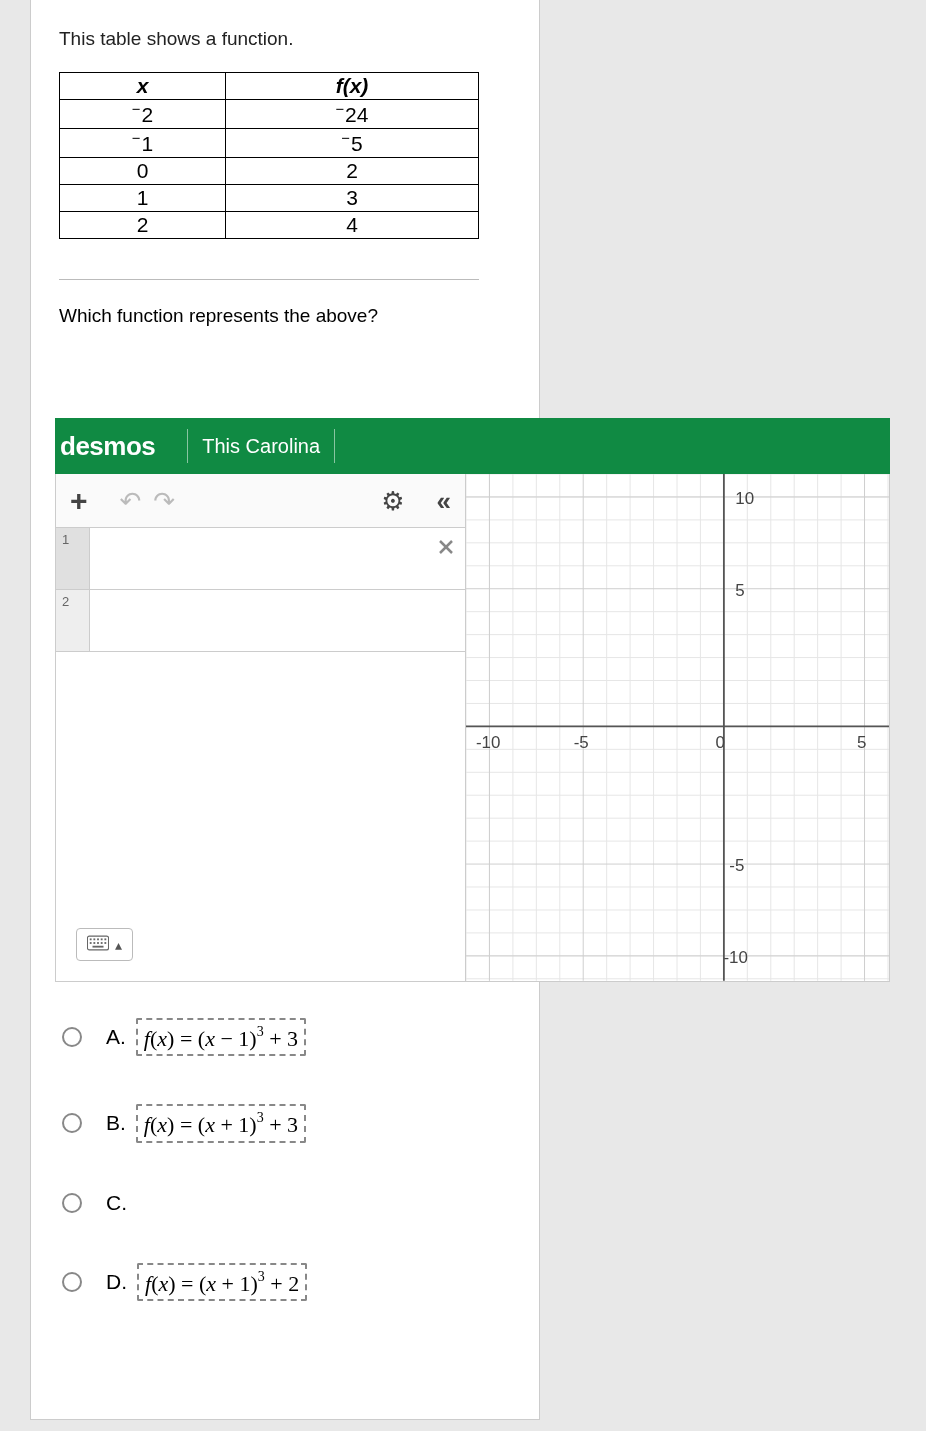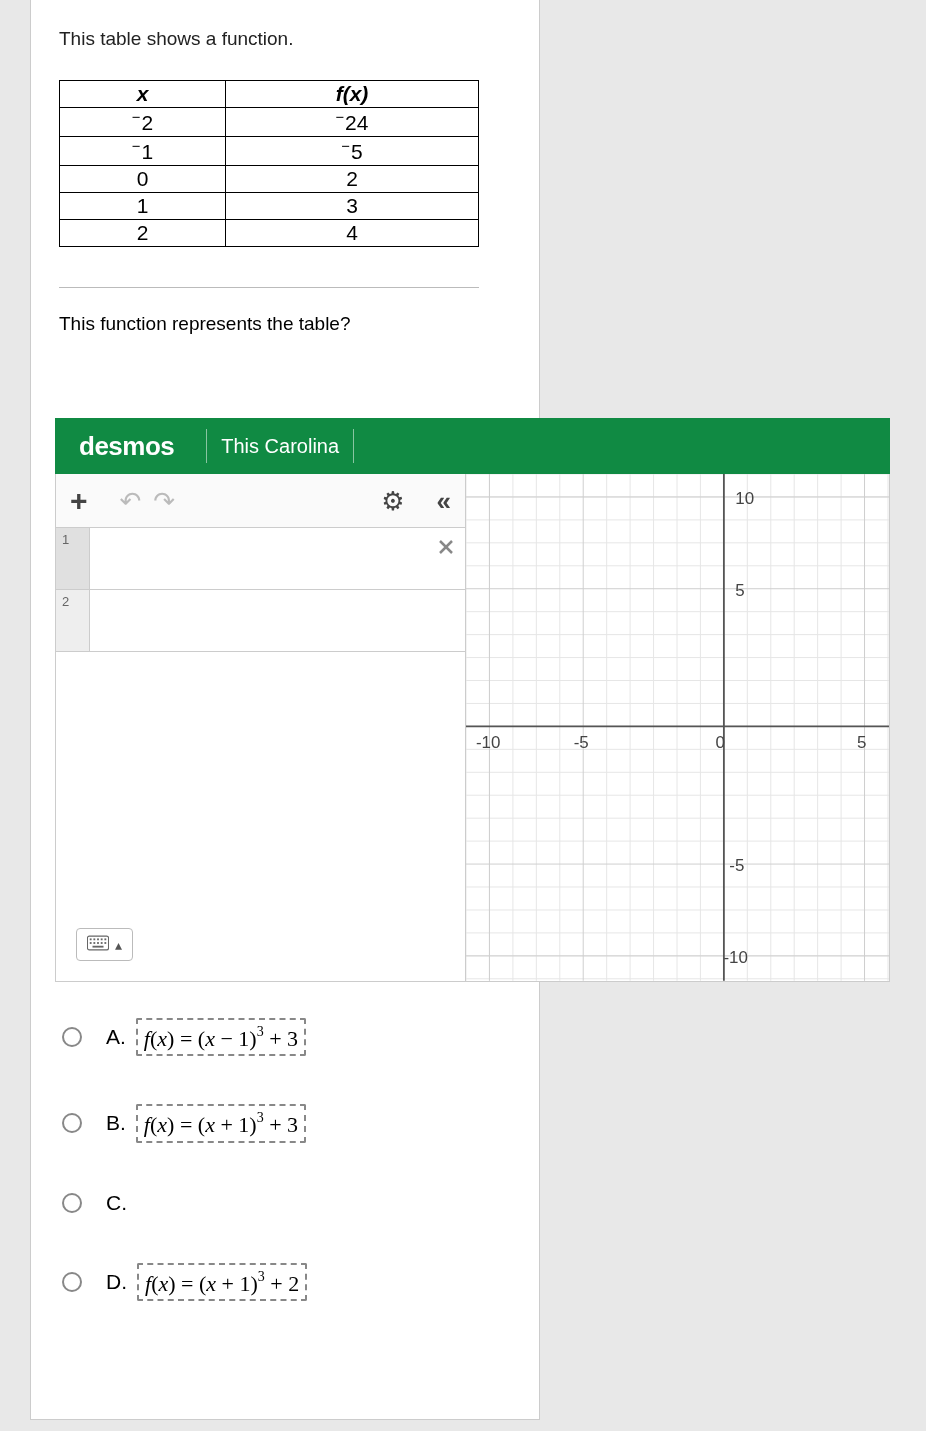--- a/index.html
+++ b/index.html
@@ -14,21 +14,21 @@
     position: absolute;
     left: 30px;
     top: 0;
     width: 510px;
     background: #fff;
     border: 1px solid #ccc;
     border-top: none;
     padding: 28px 28px 40px 28px;
     min-height: 1420px;
   }
-  .intro { font-size: 19px; color: #222; margin-bottom: 30px; }
+  .intro { font-size: 19px; color: #222; margin-bottom: 22px; }
   .func-table {
     border-collapse: collapse;
     width: 420px;
     margin-bottom: 40px;
   }
   .func-table th, .func-table td {
     border: 1.5px solid #000;
     text-align: center;
     font-size: 21px;
     padding: 1px 0;
@@ -57,21 +57,21 @@
     display: flex;
     align-items: center;
     color: #fff;
     font-size: 20px;
   }
   .desmos-logo {
     font-family: Arial, sans-serif;
     font-weight: bold;
     font-size: 26px;
     color: #fff;
-    padding: 0 18px 0 24px;
+    padding: 0 18px 0 5px;
     letter-spacing: -0.5px;
   }
   .vsep { width: 1px; height: 34px; background: rgba(255,255,255,0.5); margin: 0 14px; }
   .desmos-body {
     display: flex;
     height: 508px;
     background: #fff;
     border: 1px solid #ccc;
     border-top: none;
   }
@@ -200,21 +200,21 @@
     </tr>
     <tr>
       <td>2</td>
           <td>4</td>
     </tr>
   </tbody>
     </table>
 
   <div class="underline-sep"></div>
 
-  <p class="question">This function represents the table?</p>
+  <p class="question">Which function represents the above?</p>
 </div>
 
 <div class="desmos-wrap">
   <div class="desmos-bar">
     <span class="desmos-logo">desmos</span>
     <span class="vsep"></span>
     <span>This Carolina</span>
     <span class="vsep"></span>
   </div>
   <div class="desmos-body">

